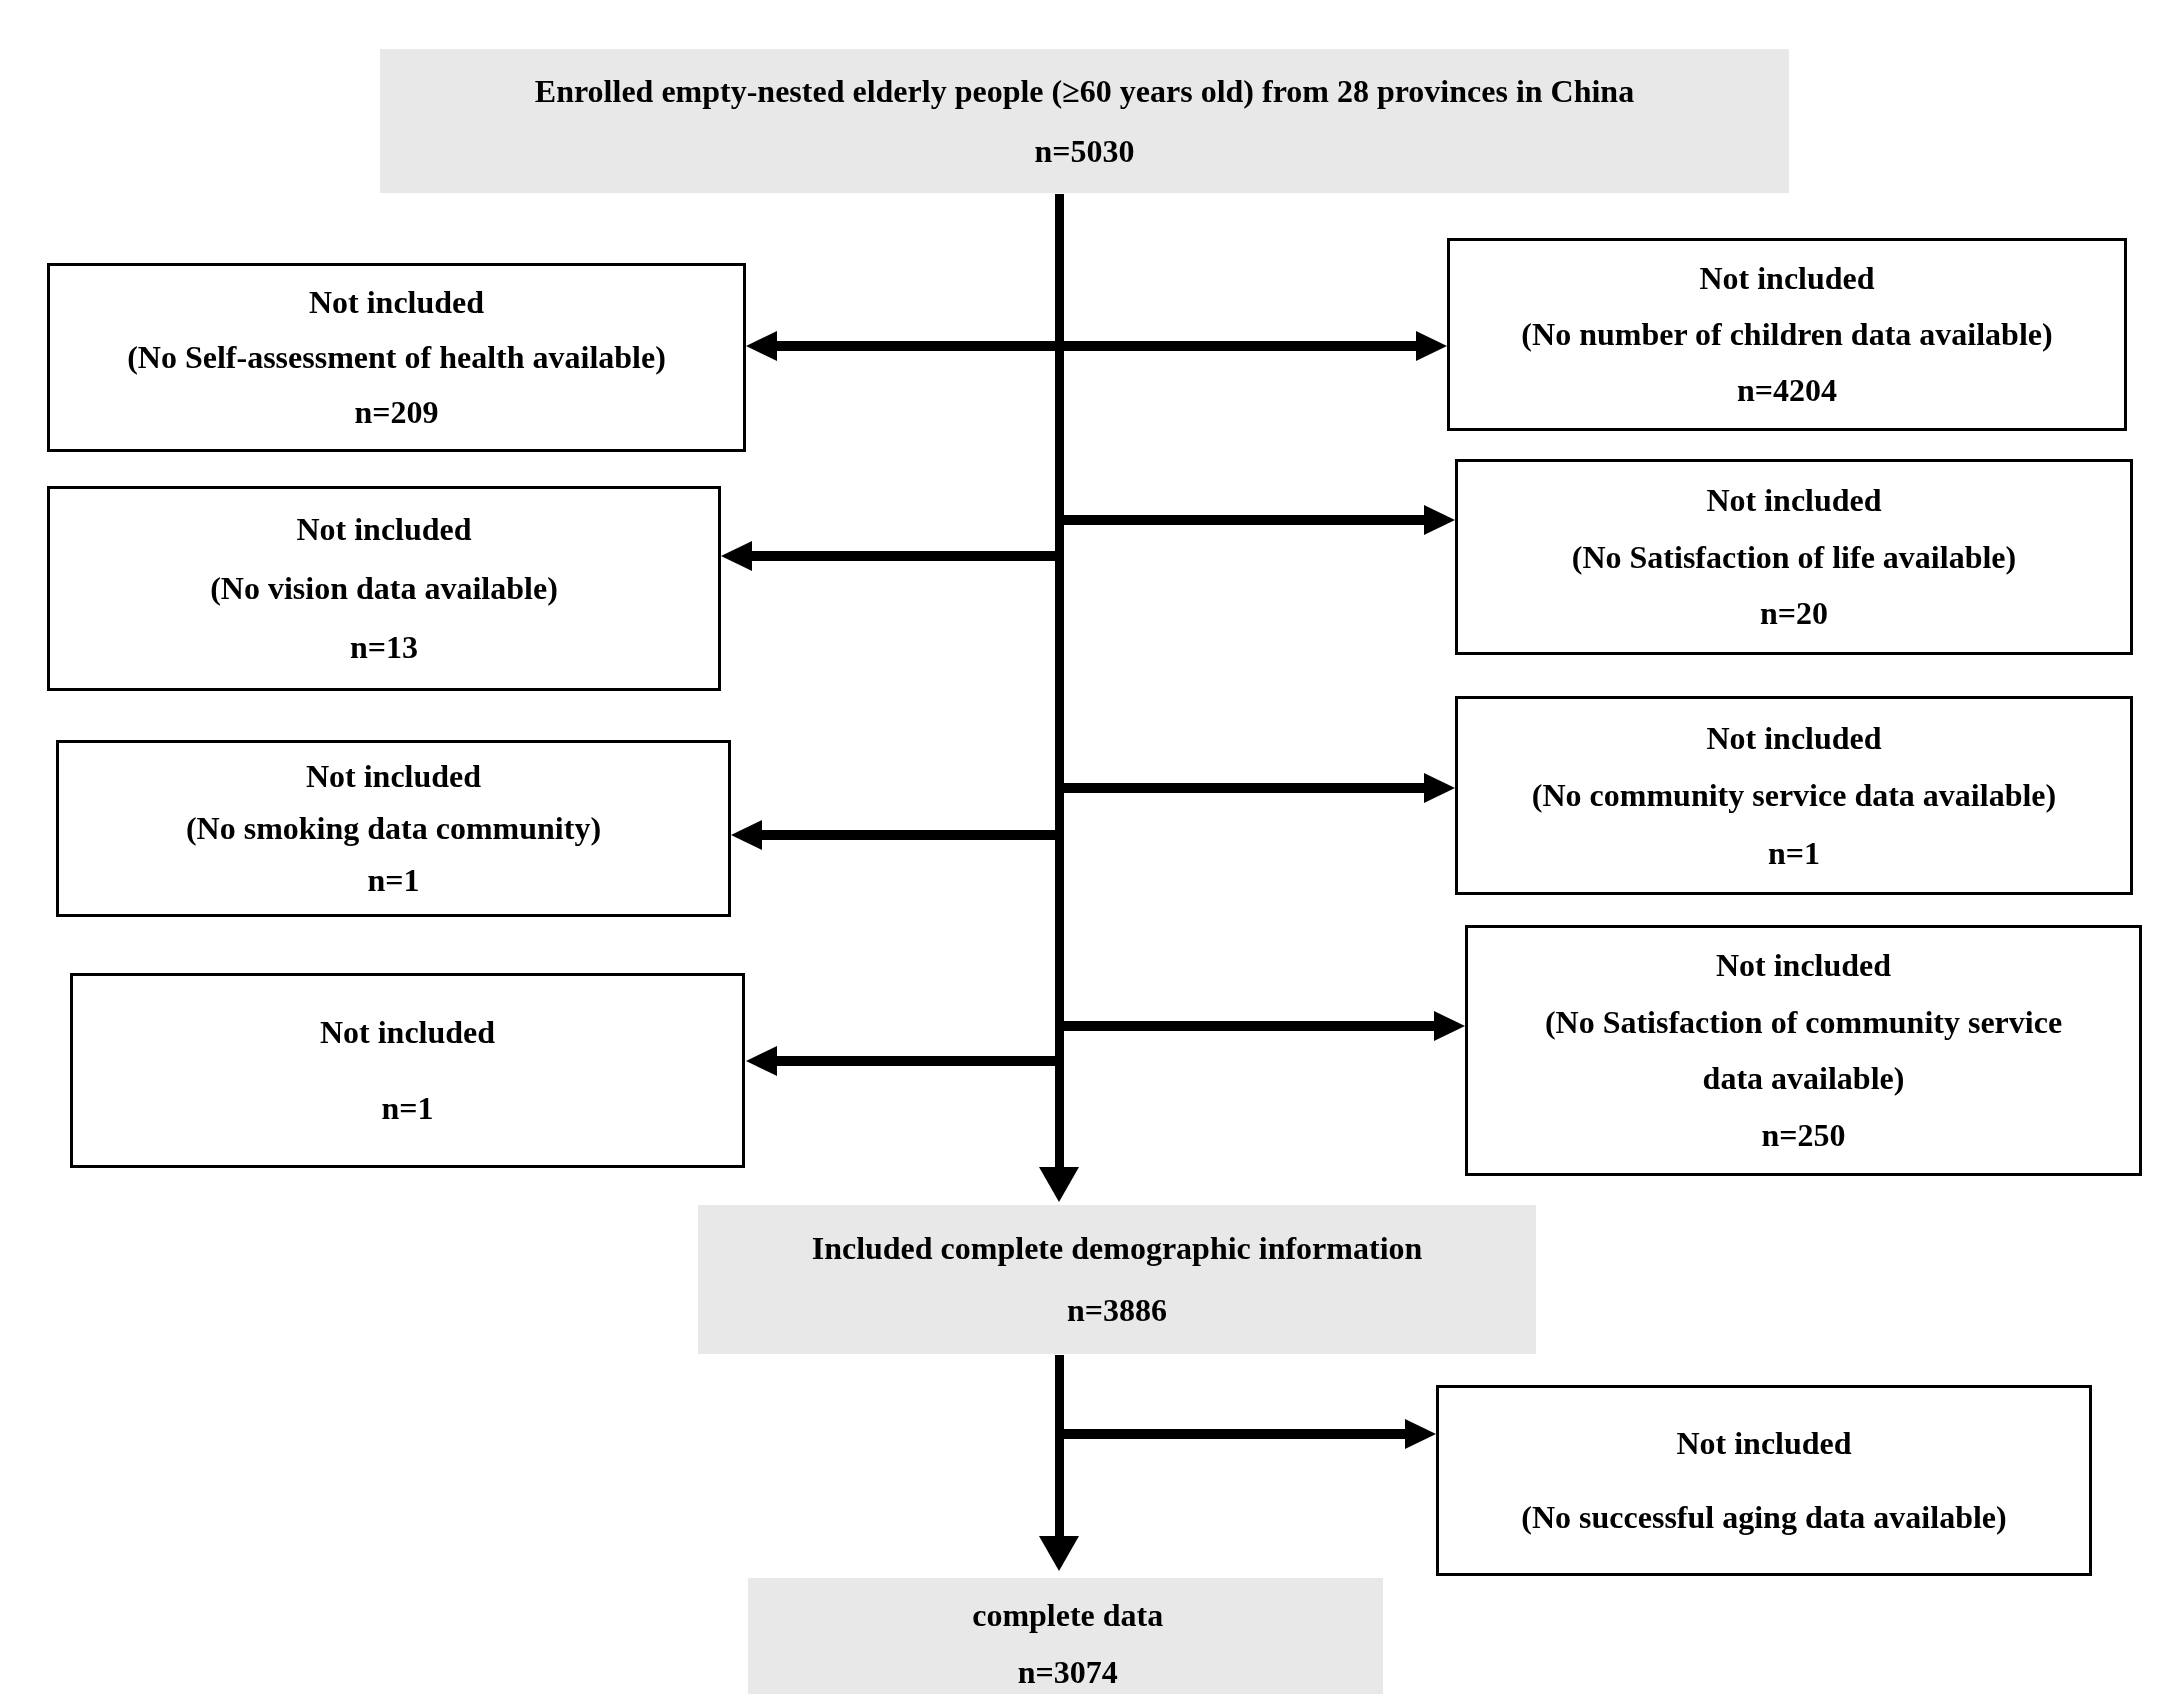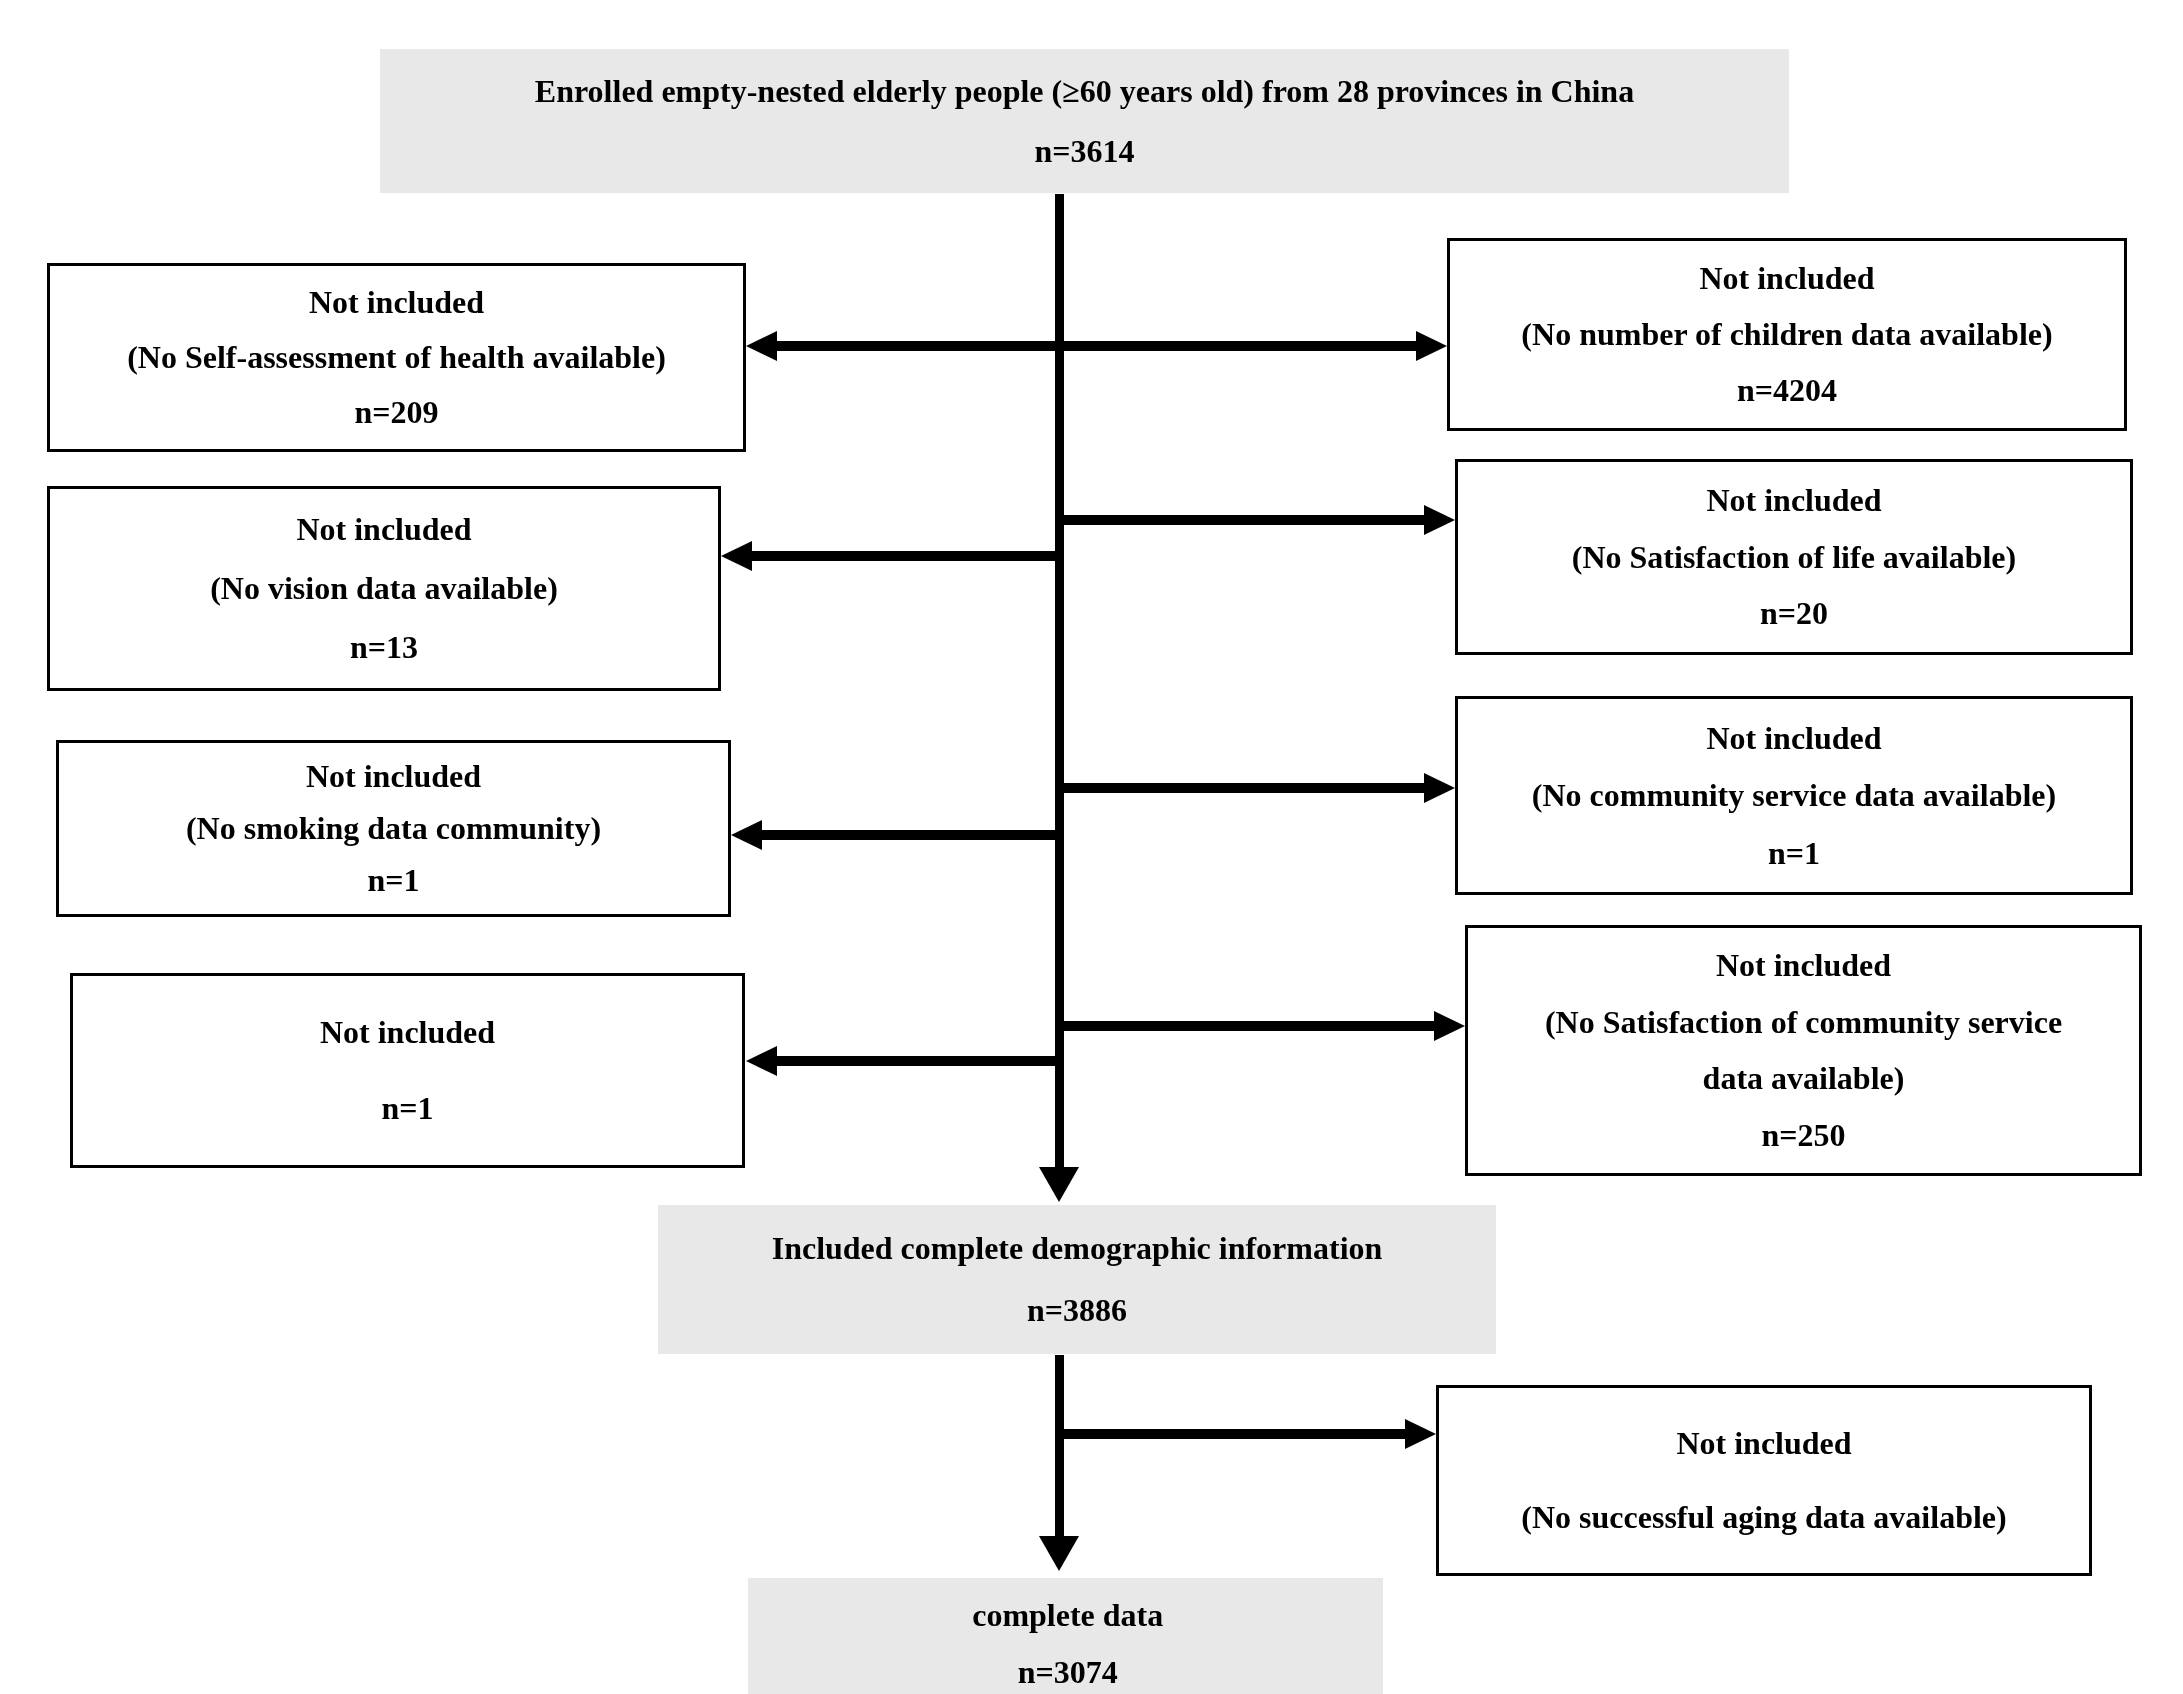--- a/index.html
+++ b/index.html
@@ -81,21 +81,21 @@
   <div class="ah ah-right" style="left:1434px; top:979px;"></div>
 
   <div class="hshaft" style="left:774px; top:1024px; width:290px;"></div>
   <div class="ah ah-left" style="left:746px; top:1014px;"></div>
 
   <div class="hshaft" style="left:1055px; top:1397px; width:351px;"></div>
   <div class="ah ah-right" style="left:1405px; top:1387px;"></div>
 
   <div class="box shaded" style="left:380px; top:17.3px; width:1409px; height:144px;">
     <div class="line">Enrolled empty-nested elderly people (≥60 years old) from 28 provinces in China</div>
-    <div class="line">n=3614</div>
+    <div class="line">n=5030</div>
   </div>
 
   <div class="box outlined" style="left:47px; top:231px; width:699px; height:189px;">
     <div class="line">Not included</div>
     <div class="line">(No Self-assessment of health available)</div>
     <div class="line">n=209</div>
   </div>
 
   <div class="box outlined" style="left:47px; top:454px; width:674px; height:205px;">
     <div class="line">Not included</div>
@@ -137,21 +137,21 @@
     <div class="line">(No Satisfaction of community service</div>
     <div class="line">data available)</div>
     <div class="line">n=250</div>
   </div>
 
   <div class="box outlined" style="left:1436px; top:1353px; width:656px; height:191px;">
     <div class="line">Not included</div>
     <div class="line">(No successful aging data available)</div>
   </div>
 
-  <div class="box shaded" style="left:658px; top:1173px; width:838px; height:149px;">
+  <div class="box shaded" style="left:698px; top:1173px; width:838px; height:149px;">
     <div class="line">Included complete demographic information</div>
     <div class="line">n=3886</div>
   </div>
 
   <div class="box shaded" style="left:748px; top:1546px; width:635px; height:132px;padding-left:13px;">
     <div class="line">complete data</div>
     <div class="line">n=3074</div>
   </div>
 
 </div>

